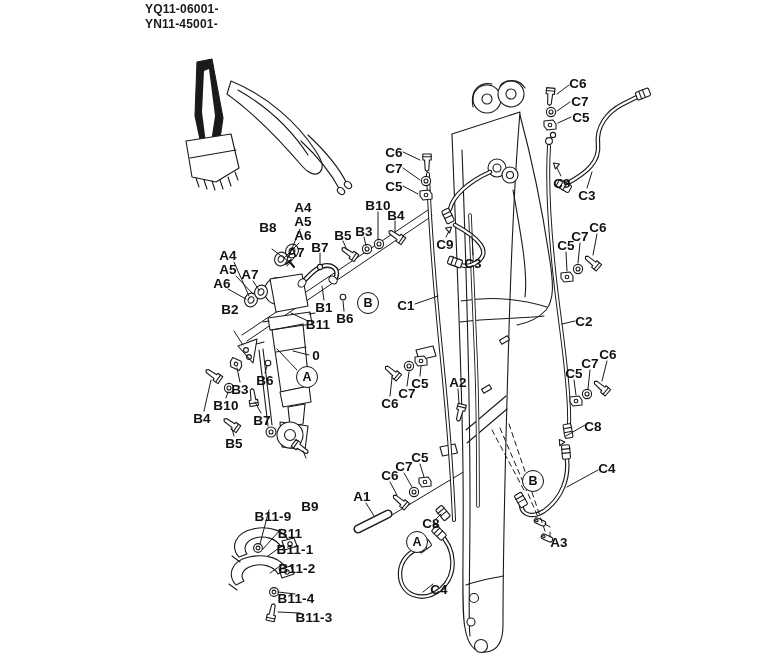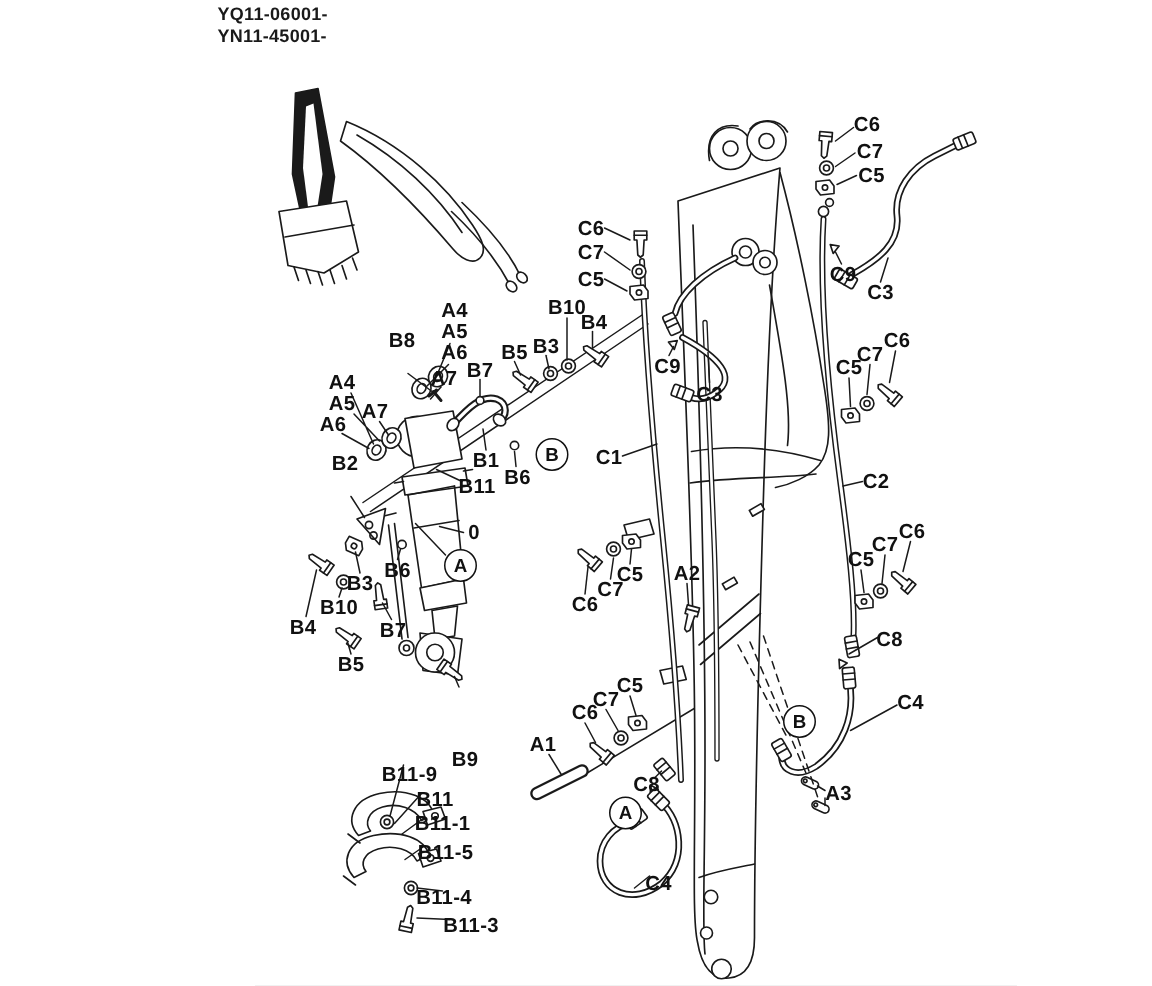--- a/index.html
+++ b/index.html
@@ -349,21 +349,21 @@
       <span class="part-label" style="left: 265px; top: 380px;">B6</span>
       <span class="part-label" style="left: 240px; top: 389px;">B3</span>
       <span class="part-label" style="left: 226px; top: 405px;">B10</span>
       <span class="part-label" style="left: 202px; top: 418px;">B4</span>
       <span class="part-label" style="left: 262px; top: 420px;">B7</span>
       <span class="part-label" style="left: 234px; top: 443px;">B5</span>
       <span class="part-label" style="left: 310px; top: 488px; margin-top: 18px;">B9</span>
       <span class="part-label" style="left: 273px; top: 516px;">B11-9</span>
       <span class="part-label" style="left: 290px; top: 533px;">B11</span>
       <span class="part-label" style="left: 295px; top: 549px;">B11-1</span>
-      <span class="part-label" style="left: 297px; top: 568px;">B11-5</span>
+      <span class="part-label" style="left: 297px; top: 568px;">B11-2</span>
       <span class="part-label" style="left: 296px; top: 598px;">B11-4</span>
       <span class="part-label" style="left: 314px; top: 617px;">B11-3</span>
       <span class="part-label" style="left: 394px; top: 152px;">C6</span>
       <span class="part-label" style="left: 394px; top: 168px;">C7</span>
       <span class="part-label" style="left: 394px; top: 186px;">C5</span>
       <span class="part-label" style="left: 445px; top: 244px;">C9</span>
       <span class="part-label" style="left: 473px; top: 263px;">C3</span>
       <span class="part-label" style="left: 406px; top: 305px;">C1</span>
       <span class="part-label" style="left: 578px; top: 83px;">C6</span>
       <span class="part-label" style="left: 580px; top: 101px;">C7</span>
@@ -381,20 +381,20 @@
       <span class="part-label" style="left: 607px; top: 468px;">C4</span>
       <span class="part-label" style="left: 420px; top: 383px;">C5</span>
       <span class="part-label" style="left: 407px; top: 393px;">C7</span>
       <span class="part-label" style="left: 390px; top: 403px;">C6</span>
       <span class="part-label" style="left: 458px; top: 382px;">A2</span>
       <span class="part-label" style="left: 420px; top: 457px;">C5</span>
       <span class="part-label" style="left: 404px; top: 466px;">C7</span>
       <span class="part-label" style="left: 390px; top: 475px;">C6</span>
       <span class="part-label" style="left: 362px; top: 496px;">A1</span>
       <span class="part-label" style="left: 431px; top: 523px;">C8</span>
-      <span class="part-label" style="left: 559px; top: 529px;">A3</span>
+      <span class="part-label" style="left: 559px; top: 542px;">A3</span>
       <span class="part-label" style="left: 439px; top: 589px;">C4</span>
       <div class="conn-circle" style="left: 368px; top: 303px;">B</div>
       <div class="conn-circle" style="left: 307px; top: 377px;">A</div>
       <div class="conn-circle" style="left: 533px; top: 481px;">B</div>
       <div class="conn-circle" style="left: 417px; top: 542px;">A</div>
     </div>
 </div>
 
 </body></html>

